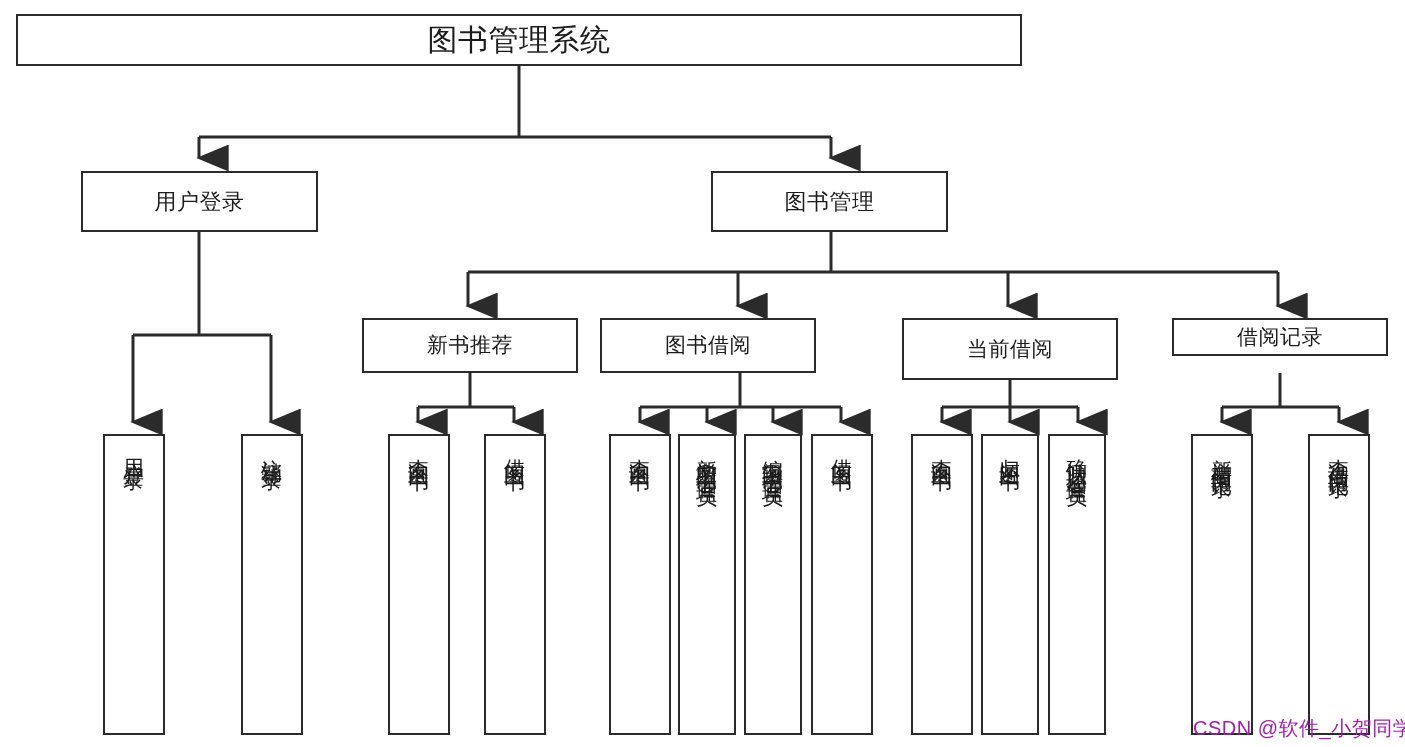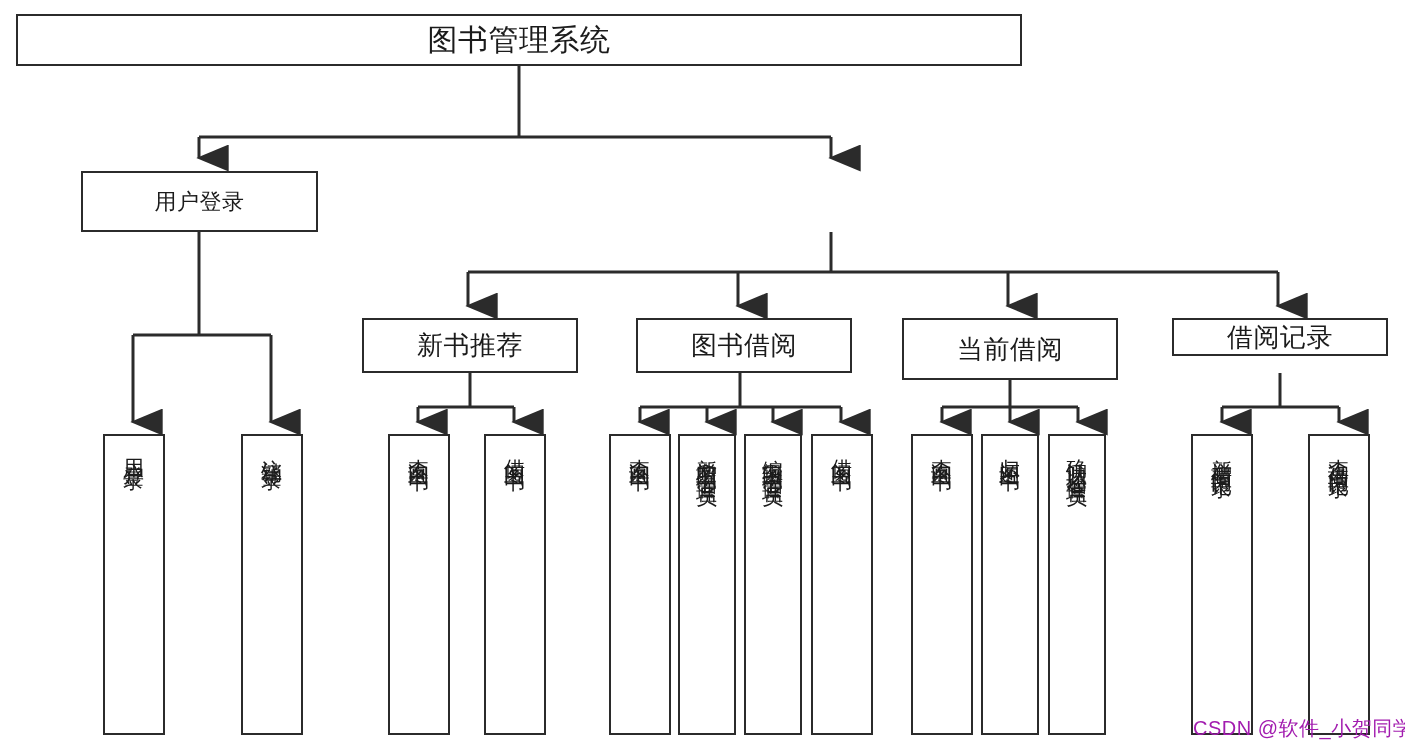--- a/index.html
+++ b/index.html
@@ -34,21 +34,21 @@
     justify-content: center;
     text-align: center;
   }
   .node .label {
     color: #1b1b1b;
     line-height: 1.18;
     letter-spacing: 0.5px;
   }
   .node.root .label { font-size: 30px; }
   .node.lvl2 .label { font-size: 22px; }
-  .node.lvl3 .label { font-size: 26px; }
+  .node.lvl3 .label { font-size: 21px; }
   .node.leaf {
     padding: 6px 0;
     align-items: flex-start;
   }
   .node.leaf .label {
     font-size: 21px;
     writing-mode: vertical-rl;
     text-orientation: upright;
     letter-spacing: 4px;
     line-height: 1.0;
@@ -118,25 +118,28 @@
     </g>
   </svg>
 
   <div class="node root" style="left:16px; top:14px; width:1006px; height:52px;">
     <span class="label">图书管理系统</span>
   </div>
 
   <div class="node lvl2" style="left:81px; top:171px; width:237px; height:61px;">
     <span class="label">用户登录</span>
   </div>
+  <div class="node lvl2" style="left:711px; top:171px; width:237px; height:61px;">
+    <span class="label">图书管理</span>
+  </div>
 
   <div class="node lvl3" style="left:362px; top:318px; width:216px; height:55px;">
     <span class="label">新书推荐</span>
   </div>
-  <div class="node lvl3" style="left:636px; top:318px; width:216px; height:55px;">
+  <div class="node lvl3" style="left:600px; top:318px; width:216px; height:55px;">
     <span class="label">图书借阅</span>
   </div>
   <div class="node lvl3" style="left:902px; top:318px; width:216px; height:62px;">
     <span class="label">当前借阅</span>
   </div>
   <div class="node lvl3" style="left:1172px; top:318px; width:216px; height:38px;">
     <span class="label">借阅记录</span>
   </div>
 
   <div class="node leaf" style="left:103px; top:434px; width:62px; height:301px;">

